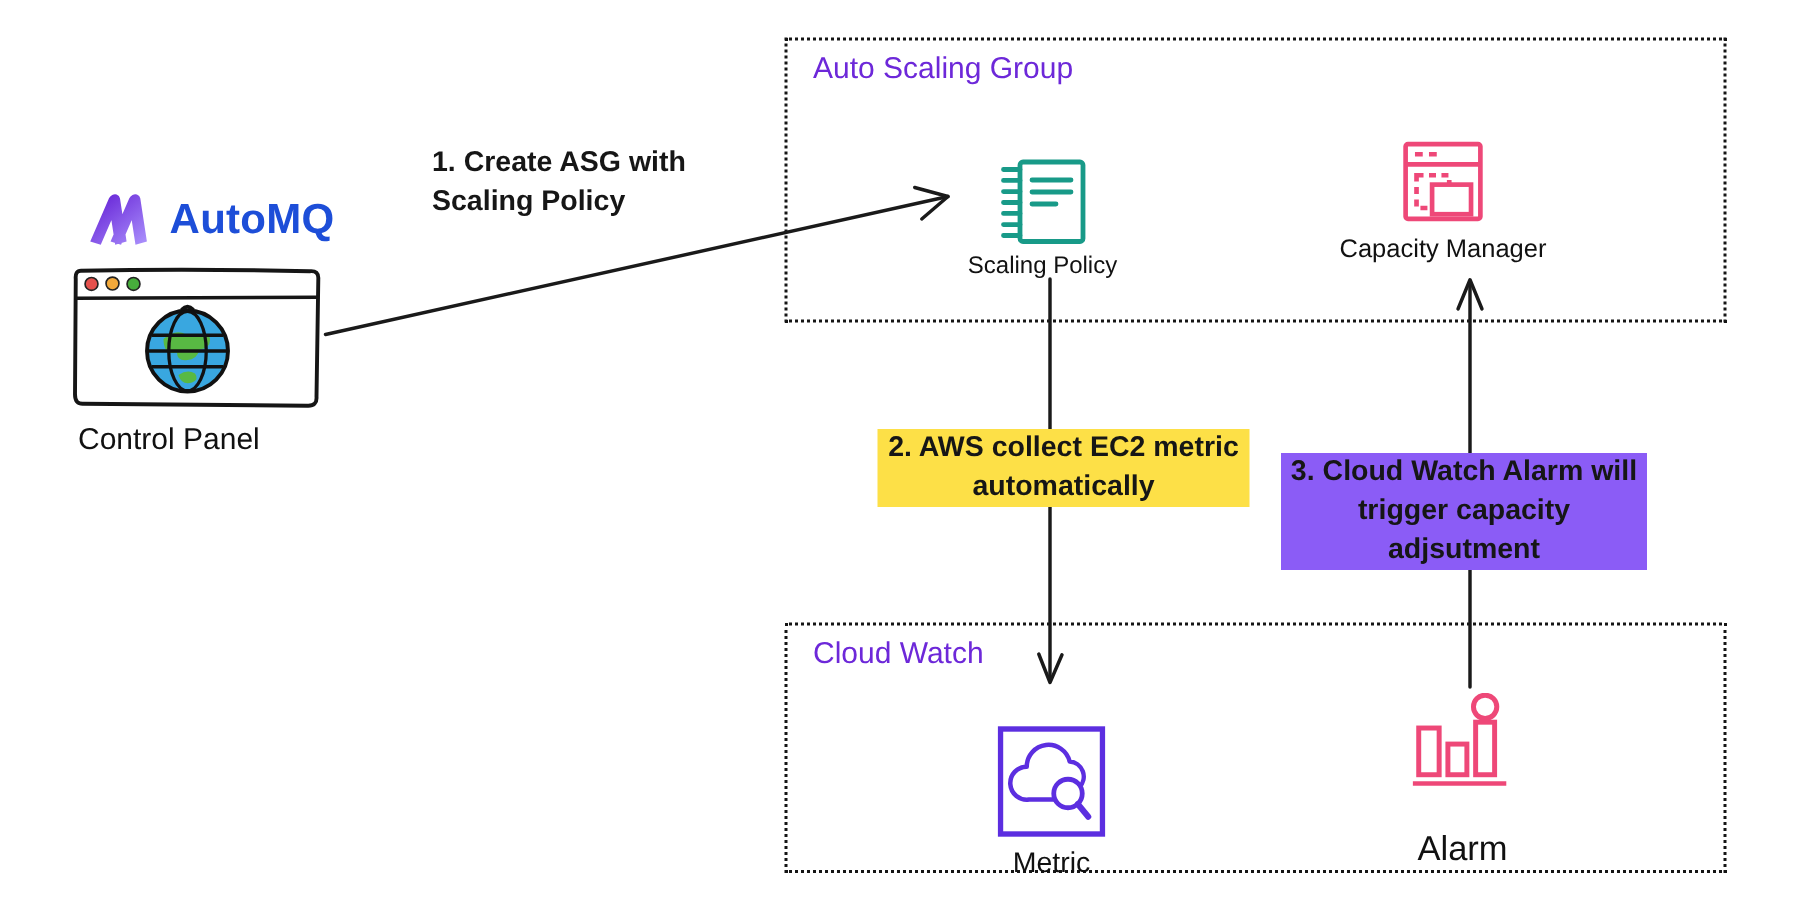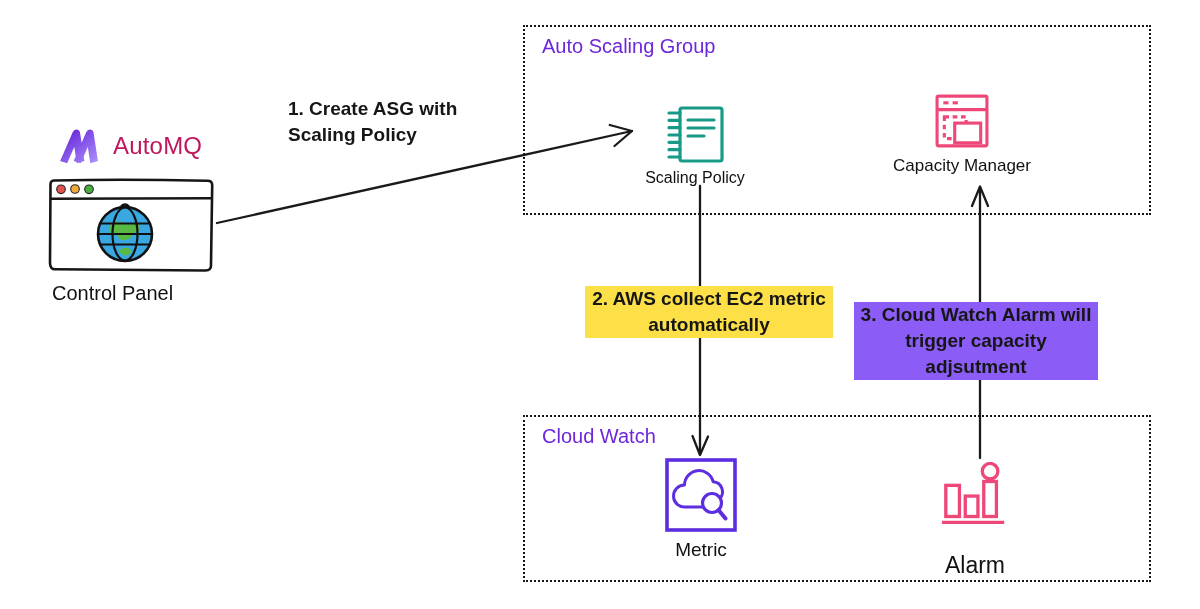--- a/index.html
+++ b/index.html
@@ -26,38 +26,38 @@
   .group-cw{left:523px;top:415px;width:628px;height:167px;}
   .group-title{position:absolute;left:17px;top:8px;font-size:20px;color:#6d28d9;white-space:nowrap;}
 
   
   .node{position:absolute;display:flex;flex-direction:column;align-items:center;z-index:3;}
   .node-label{color:#111;white-space:nowrap;}
   .n-scaling{left:625px;top:105px;width:140px;}
   .n-scaling .node-label{font-size:16px;margin-top:4px;}
   .n-capacity{left:882px;top:94px;width:160px;}
   .n-capacity .node-label{font-size:17px;margin-top:8px;}
-  .n-metric{left:631px;top:458px;width:140px;}
+  .n-metric{left:631px;top:484px;width:140px;}
   .n-metric .node-label{font-size:19px;margin-top:7px;}
   .n-alarm{left:905px;top:462px;width:140px;}
   .n-alarm .node-label{font-size:23px;margin-top:18px;}
 
   .stroke-teal{stroke:var(--teal);fill:none;}
   .stroke-pink{stroke:var(--pink);fill:none;}
   .stroke-purple{stroke:var(--purple);fill:none;}
 
   
   .note{position:absolute;z-index:4;font-size:19px;line-height:26px;color:#161616;font-weight:bold;}
   .note1{left:288px;top:96px;width:178px;text-align:left;}
   .note2{left:585px;top:286px;width:248px;text-align:center;background:#fde047;}
   .note3{left:854px;top:302px;width:244px;text-align:center;background:#8b5cf6;}
 
   
   .logo-row{position:absolute;left:60px;top:128px;display:flex;align-items:center;gap:9px;z-index:3;}
-  .wordmark{font-size:24px;font-weight:normal;color:#be185d;letter-spacing:.2px;}
+  .wordmark{font-size:28px;font-weight:bold;color:#1d4ed8;letter-spacing:.2px;}
   .browser{position:absolute;left:46px;top:176px;z-index:3;}
   .cp-label{position:absolute;left:52px;top:282px;font-size:20px;color:#111;z-index:3;}
 </style>
 </head>
 <body>
 
 <div class="stage">
 
   <div class="logo-row">
     <svg width="44" height="36" viewBox="0 0 52 42">

